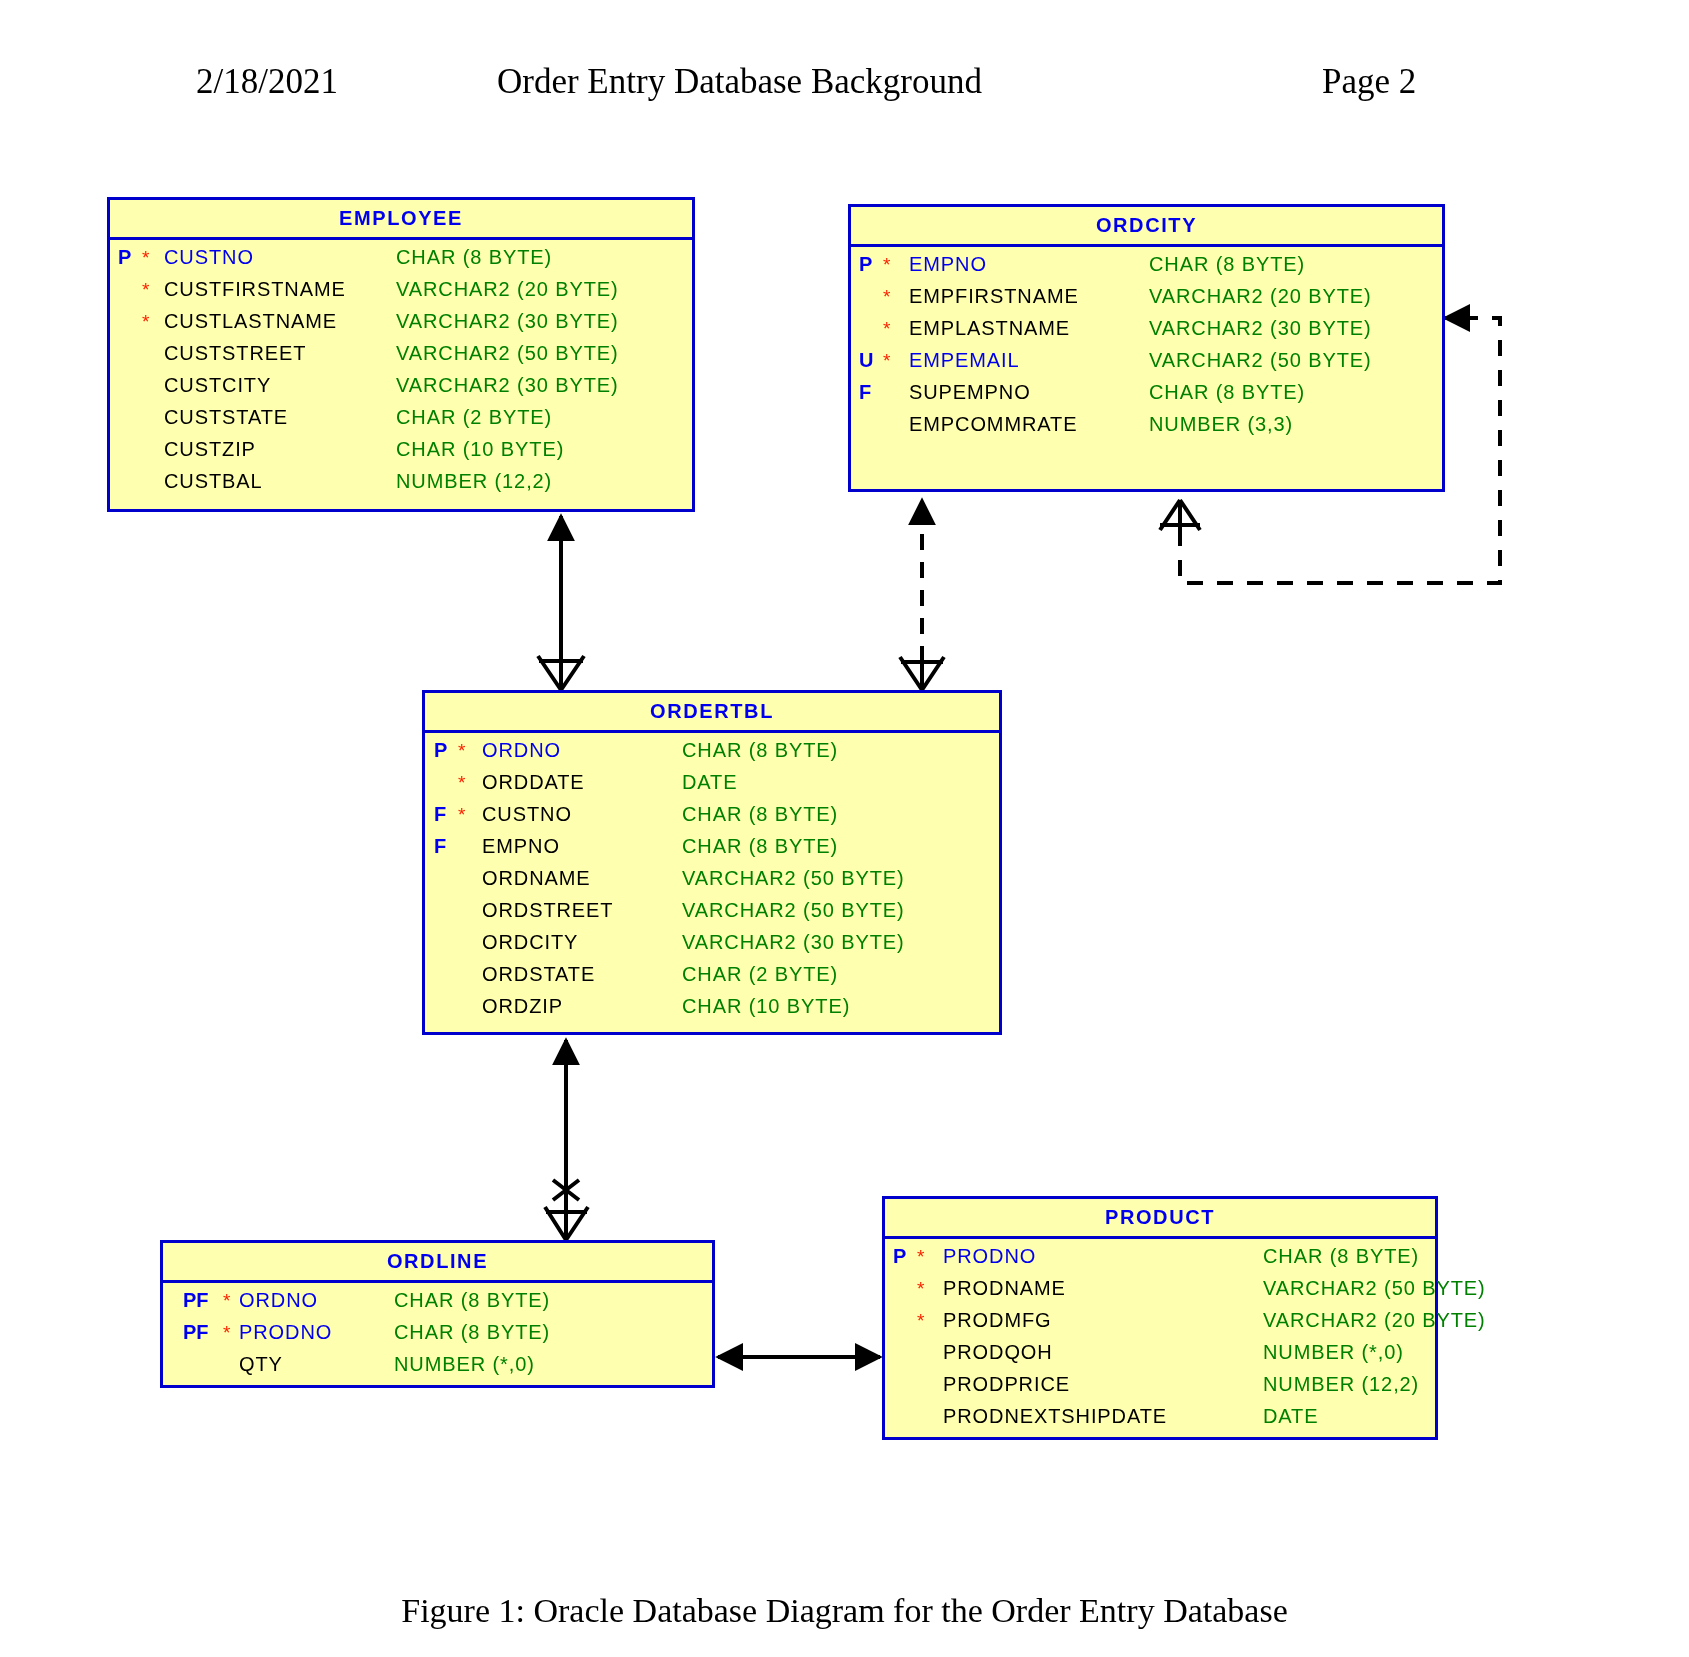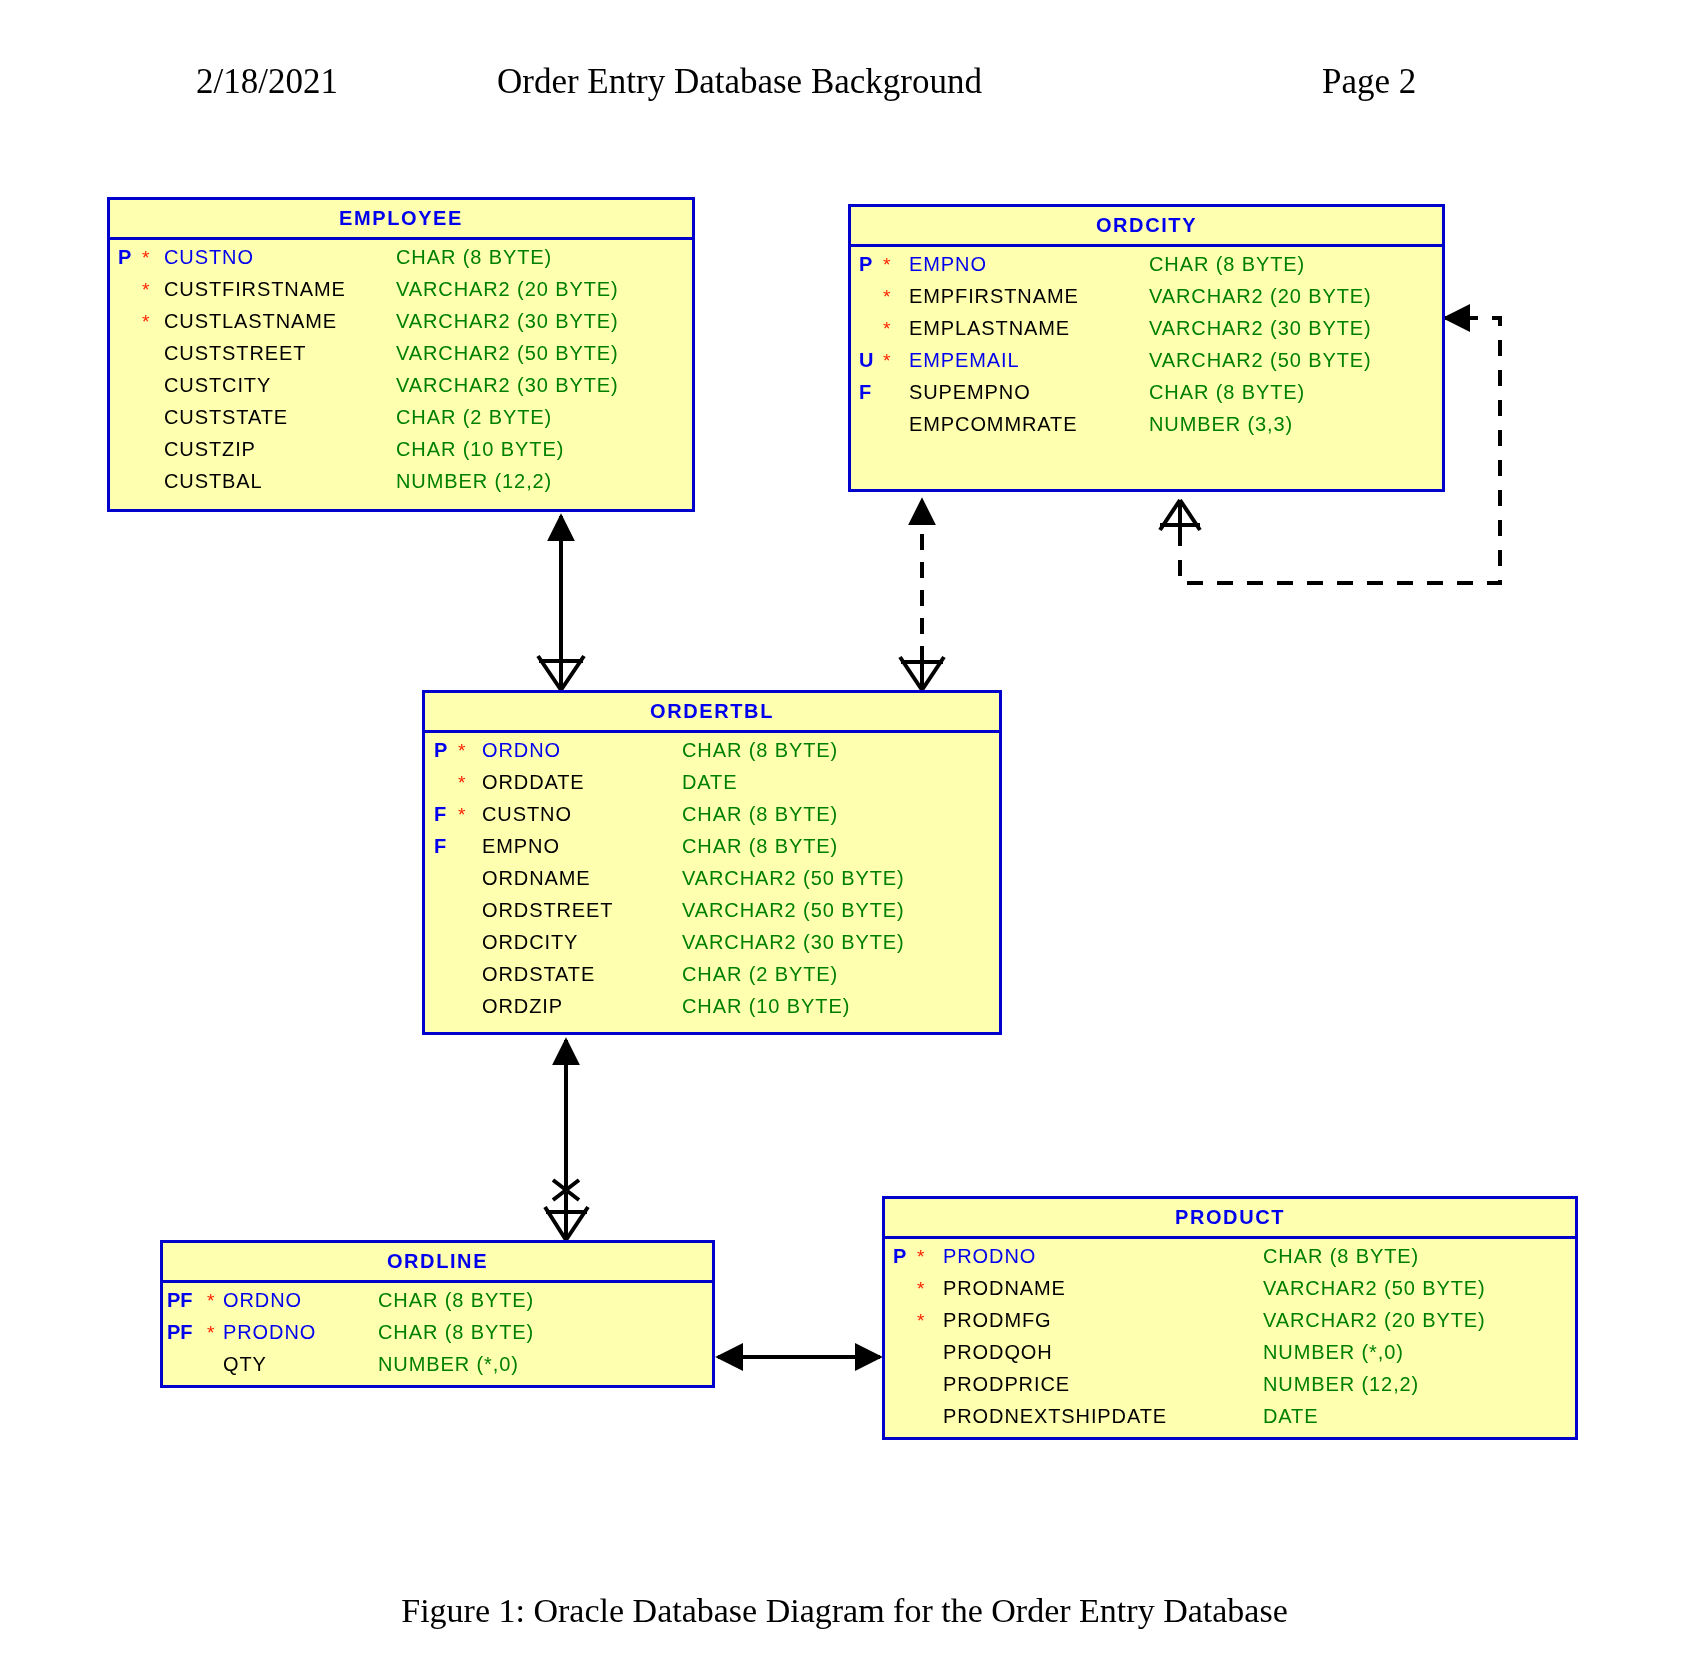--- a/index.html
+++ b/index.html
@@ -117,21 +117,21 @@
   .employee-box .attr-key   { width: 24px; margin-left: 8px; }
   .employee-box .attr-star  { width: 26px; }
   .employee-box .attr-name  { width: 240px; }
   .employee-box .attr-type  { width: 260px; }
 
   .ordertbl-box .attr-key   { width: 24px; margin-left: 9px; }
   .ordertbl-box .attr-star  { width: 24px; }
   .ordertbl-box .attr-name  { width: 200px; }
   .ordertbl-box .attr-type  { width: 270px; }
 
-  .ordline-box .attr-key    { width: 40px; margin-left: 4px; letter-spacing: 0px; }
+  .ordline-box .attr-key    { width: 40px; margin-left: 20px; letter-spacing: 0px; }
   .ordline-box .attr-star   { width: 16px; }
   .ordline-box .attr-name   { width: 155px; }
   .ordline-box .attr-type   { width: 210px; }
 
   .product-box .attr-key    { width: 24px; margin-left: 8px; }
   .product-box .attr-star   { width: 26px; }
   .product-box .attr-name   { width: 320px; }
   .product-box .attr-type   { width: 240px; }
 
   
@@ -371,21 +371,21 @@
     </div>
     <div class="attr-row">
       <span class="attr-key"></span>
       <span class="attr-star"></span>
       <span class="attr-name">QTY</span>
       <span class="attr-type">NUMBER (*,0)</span>
     </div>
   </div>
 </div>
 
-<div class="entity product-box" style="left:882px; top:1196px; width:696px; height:244px;">
+<div class="entity product-box" style="left:882px; top:1196px; width:556px; height:244px;">
   <div class="entity-title">PRODUCT</div>
   <div class="entity-body">
     <div class="attr-row">
       <span class="attr-key">P</span>
       <span class="attr-star">*</span>
       <span class="attr-name is-key">PRODNO</span>
       <span class="attr-type">CHAR (8 BYTE)</span>
     </div>
     <div class="attr-row">
       <span class="attr-key"></span>

